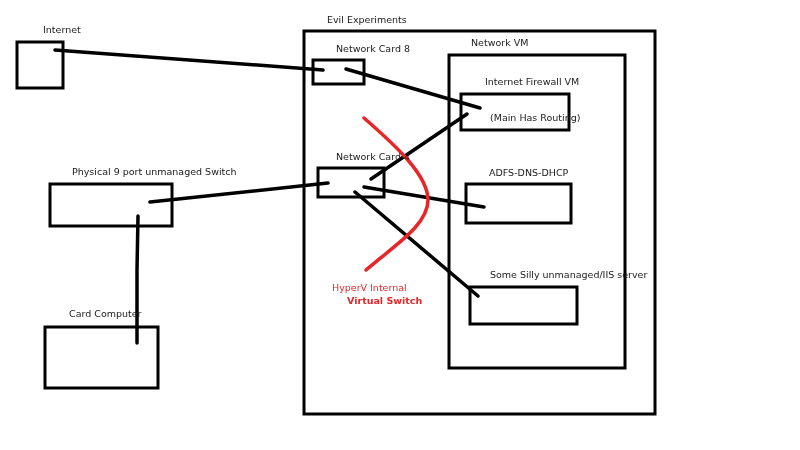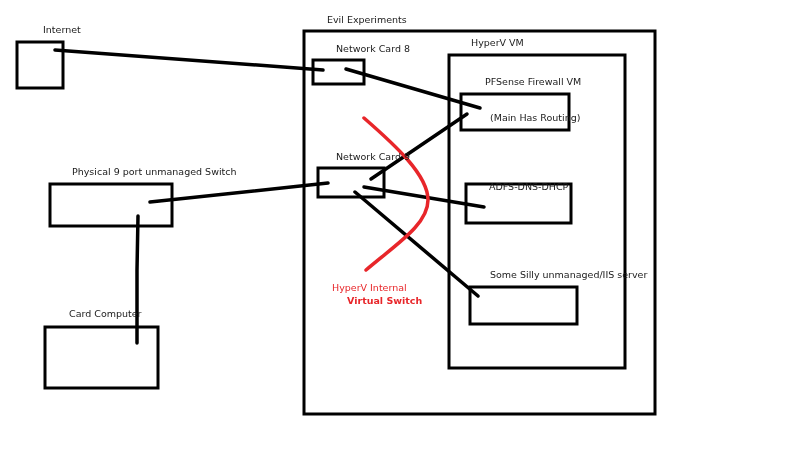--- a/index.html
+++ b/index.html
@@ -33,22 +33,22 @@
     <line x1="364" y1="187" x2="484" y2="207"></line>
     <line x1="355" y1="192" x2="478" y2="296"></line>
     <polyline points="138,216 137,270 137,343"></polyline>
   </g>
   <path d="M364,118 C395,145 428,175 428,200 C428,225 395,245 366,270" fill="none" stroke="#e8262a" stroke-width="3.5" stroke-linecap="round"></path>
 </svg>
 
 <div class="lbl" style="left:23px;top:24px;">Internet</div>
 <div class="lbl" style="left:307px;top:14px;">Evil Experiments</div>
 <div class="lbl" style="left:316px;top:43px;">Network Card 8</div>
-<div class="lbl" style="left:451px;top:37px;">HyperV VM</div>
-<div class="lbl" style="left:465px;top:76px;">PFSense Firewall VM</div>
+<div class="lbl" style="left:451px;top:37px;">Network VM</div>
+<div class="lbl" style="left:465px;top:76px;">Internet Firewall VM</div>
 <div class="lbl" style="left:470px;top:112px;">(Main Has Routing)</div>
-<div class="lbl" style="left:316px;top:151px;">Network Card 9</div>
-<div class="lbl" style="left:469px;top:181px;text-align:right;">ADFS-DNS-DHCP</div>
+<div class="lbl" style="left:316px;top:151px;">Network Card 4</div>
+<div class="lbl" style="left:469px;top:167px;text-align:right;">ADFS-DNS-DHCP</div>
 <div class="lbl" style="left:470px;top:269px;">Some Silly unmanaged/IIS server</div>
 <div class="lbl" style="left:52px;top:166px;">Physical 9 port unmanaged Switch</div>
 <div class="lbl" style="left:49px;top:308px;">Card Computer</div>
 <div class="lbl red" style="left:312px;top:282px;">HyperV Internal</div>
 <div class="lbl red" style="left:327px;top:295px;font-weight:bold;">Virtual Switch</div>
 
 </body></html>

